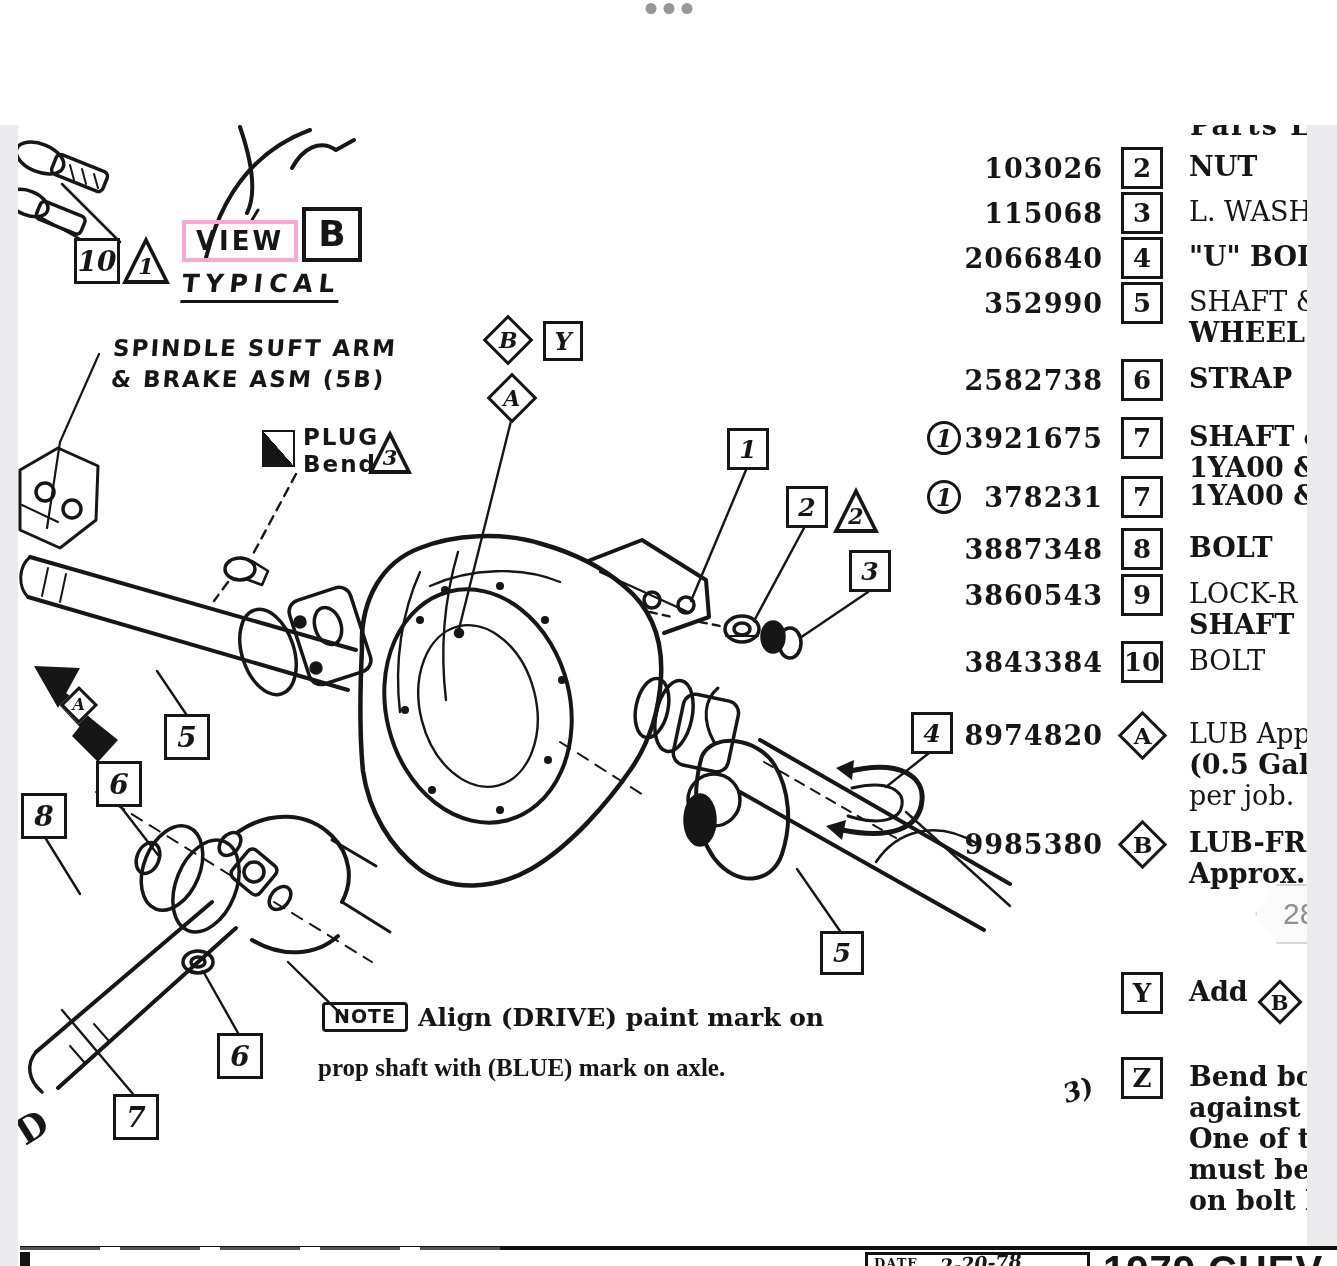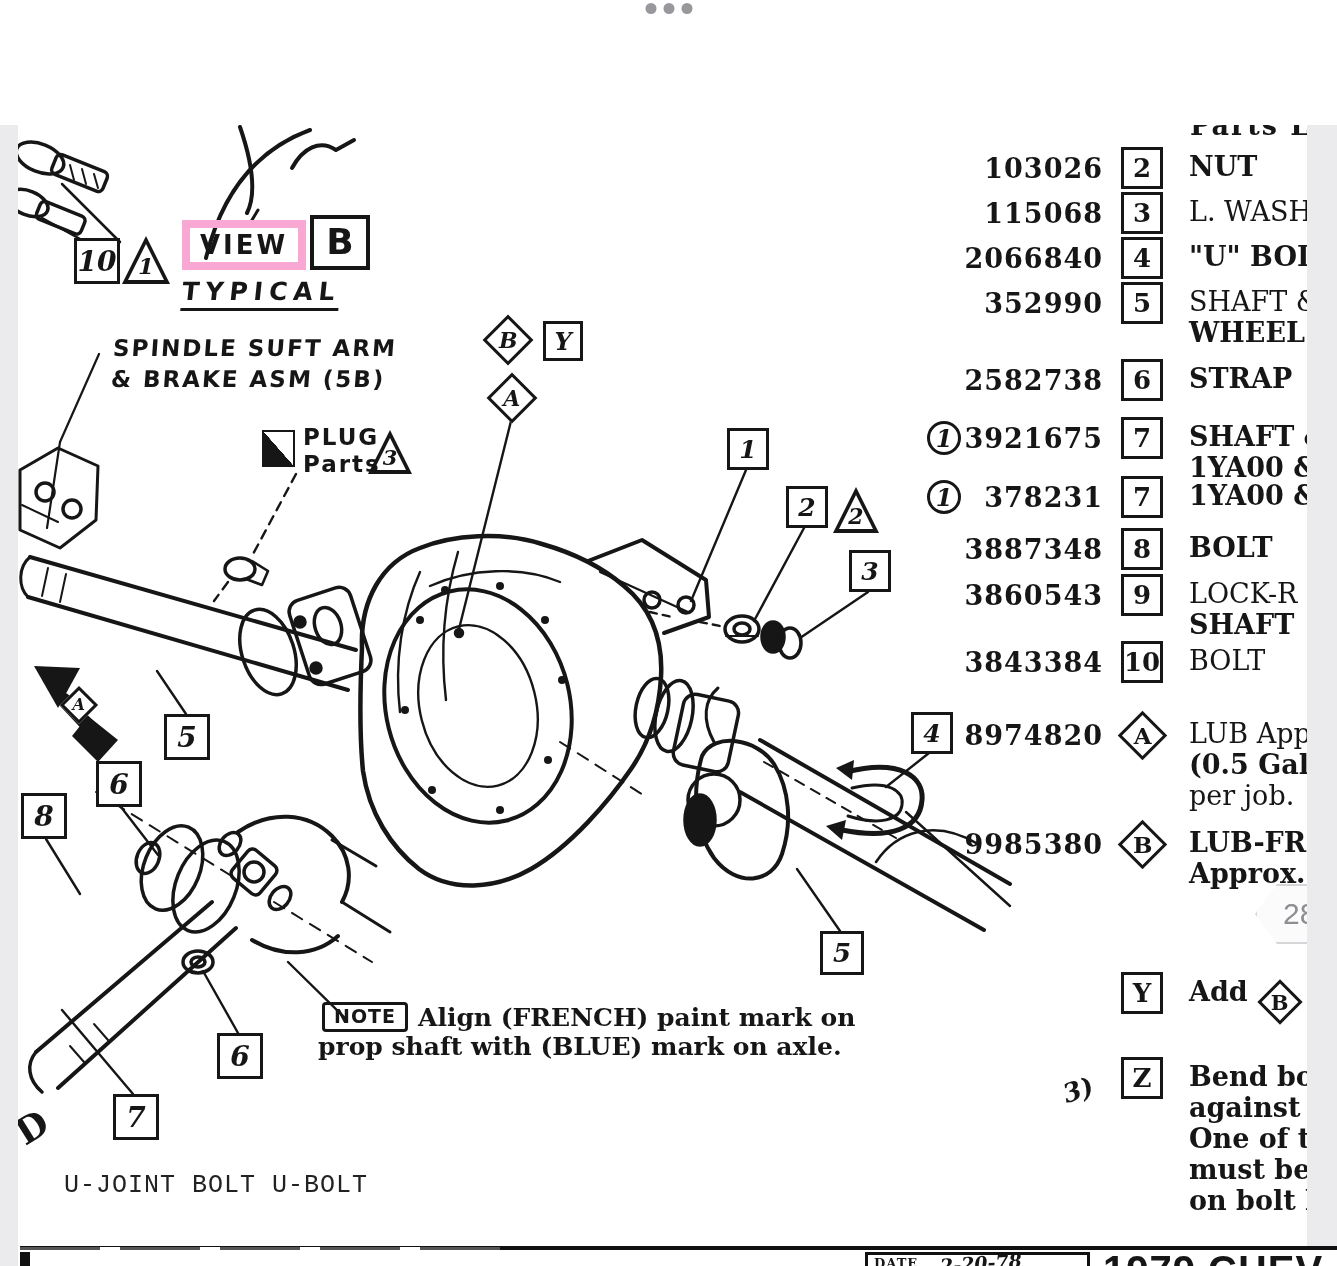--- a/index.html
+++ b/index.html
@@ -19,36 +19,36 @@
            font-family:"DejaVu Serif",serif;transform:translate(-50%,-50%);box-sizing:border-box;}
   .callout.diamond{transform:translate(-50%,-50%) rotate(45deg);}
   .callout.diamond span{transform:rotate(-45deg);}
   .callout.triangle{border:none;background:#161616;clip-path:polygon(50% 0,100% 100%,0 100%);}
   .callout.triangle::before{content:"";position:absolute;left:6px;right:6px;top:8px;bottom:4px;
            background:#fff;clip-path:polygon(50% 0,100% 100%,0 100%);}
   .callout.triangle span{position:relative;z-index:1;margin-top:11px;}
   
   .hand{position:absolute;z-index:2;font-family:"DejaVu Sans",sans-serif;font-weight:700;letter-spacing:2px;}
   .viewb{position:absolute;left:182px;top:206px;z-index:2;}
-  .viewb .vbox{display:inline-block;border:8px solid #f9a8d4;padding:2px 10px;font:700 26px "DejaVu Sans",sans-serif;
+  .viewb .vbox{display:inline-block;border:4px solid #f9a8d4;padding:2px 10px;font:700 26px "DejaVu Sans",sans-serif;
                letter-spacing:3px;vertical-align:bottom;margin-top:14px;}
   .viewb .bbox{display:inline-block;border:4px solid #161616;padding:2px 12px 4px;font:700 36px "DejaVu Sans",sans-serif;
                margin-left:4px;vertical-align:bottom;}
   .typical{margin-top:7px;font:700 25px "DejaVu Sans",sans-serif;letter-spacing:6px;
            border-bottom:3.5px solid #161616;width:fit-content;padding-bottom:2px;transform:skewX(-6deg);}
   .spindle{left:112px;top:333px;font-size:23px;line-height:31px;transform:skewX(-4deg);}
   .pluglbl{left:303px;top:424px;font-size:23px;line-height:27px;}
   .plug-icon{position:absolute;left:262px;top:430px;width:33px;height:37px;border:2.5px solid #161616;
              background:linear-gradient(to top right,#161616 49.5%,transparent 50%);z-index:2;box-sizing:border-box;}
   
   .noteblk{position:absolute;left:322px;top:1002px;z-index:2;font:700 25px "DejaVu Serif",serif;width:540px;}
   .noteblk .l1{display:flex;align-items:center;gap:10px;}
   .notebox{border:3.5px solid #161616;border-radius:4px;padding:0 9px 2px;font:900 19px "DejaVu Sans",sans-serif;
            letter-spacing:1px;}
-  .noteblk .l2{margin-top:0;margin-left:-4px;}
+  .noteblk .l2{margin-top:22px;margin-left:-4px;font-family:Liberation Serif, serif;}
   .cornerD{position:absolute;left:16px;top:1106px;font:700 36px "DejaVu Serif",serif;transform:rotate(-32deg);z-index:2;}
   
   .parts{position:absolute;left:925px;top:125px;width:412px;height:1120px;z-index:3;}
   .prow{position:absolute;left:0;width:100%;}
   .pfx{position:absolute;left:2px;top:4px;width:34px;height:34px;border:3px solid #161616;border-radius:50%;
        display:flex;align-items:center;justify-content:center;font:700 italic 24px "DejaVu Serif",serif;box-sizing:border-box;}
   .pnum{position:absolute;left:38px;top:6px;width:140px;text-align:right;font:700 27px "DejaVu Serif",serif;
         letter-spacing:1px;}
   .idx{position:absolute;left:196px;top:0;width:42px;height:42px;border:3.5px solid #161616;background:#fff;
        display:flex;align-items:center;justify-content:center;box-sizing:border-box;}
@@ -291,26 +291,26 @@
     <span class="vbox">VIEW</span><span class="bbox">B</span>
     <div class="typical">TYPICAL</div>
   </div>
   <div class="hand spindle">
     <div>SPINDLE SUFT ARM</div>
     <div>&amp; BRAKE ASM (5B)</div>
   </div>
   <div class="plug-icon"></div>
   <div class="hand pluglbl">
     <div>PLUG</div>
-    <div>Parts</div>
+    <div>Bend</div>
   </div>
   <div class="noteblk">
     <div class="l1">
       <span class="notebox">NOTE</span>
-      <span>Align (FRENCH) paint mark on</span>
+      <span>Align (DRIVE) paint mark on</span>
     </div>
     <div class="l2">prop shaft with (BLUE) mark on axle.</div>
   </div>
   <div class="cornerD">D</div>
 
   <div class="hdrclip">
     <span>Parts L</span>
   </div>
 
   <div class="parts">
@@ -453,21 +453,20 @@
           <div class="b">on bolt he</div>
         </div>
       </div>
     </div>
 
   <div class="ptab">
     <span>288</span>
   </div>
 
   <div class="caption">
-    <div>U-JOINT BOLT U-BOLT</div>
   </div>
 
   <div class="rule"></div>
   <div class="rule-left"></div>
   <div class="corner-brkt"></div>
   <div class="datebox">
     <span class="dl">DATE</span>
     <span class="dv">2-20-78</span>
   </div>
   <div class="edition">1979 CHEV</div>

